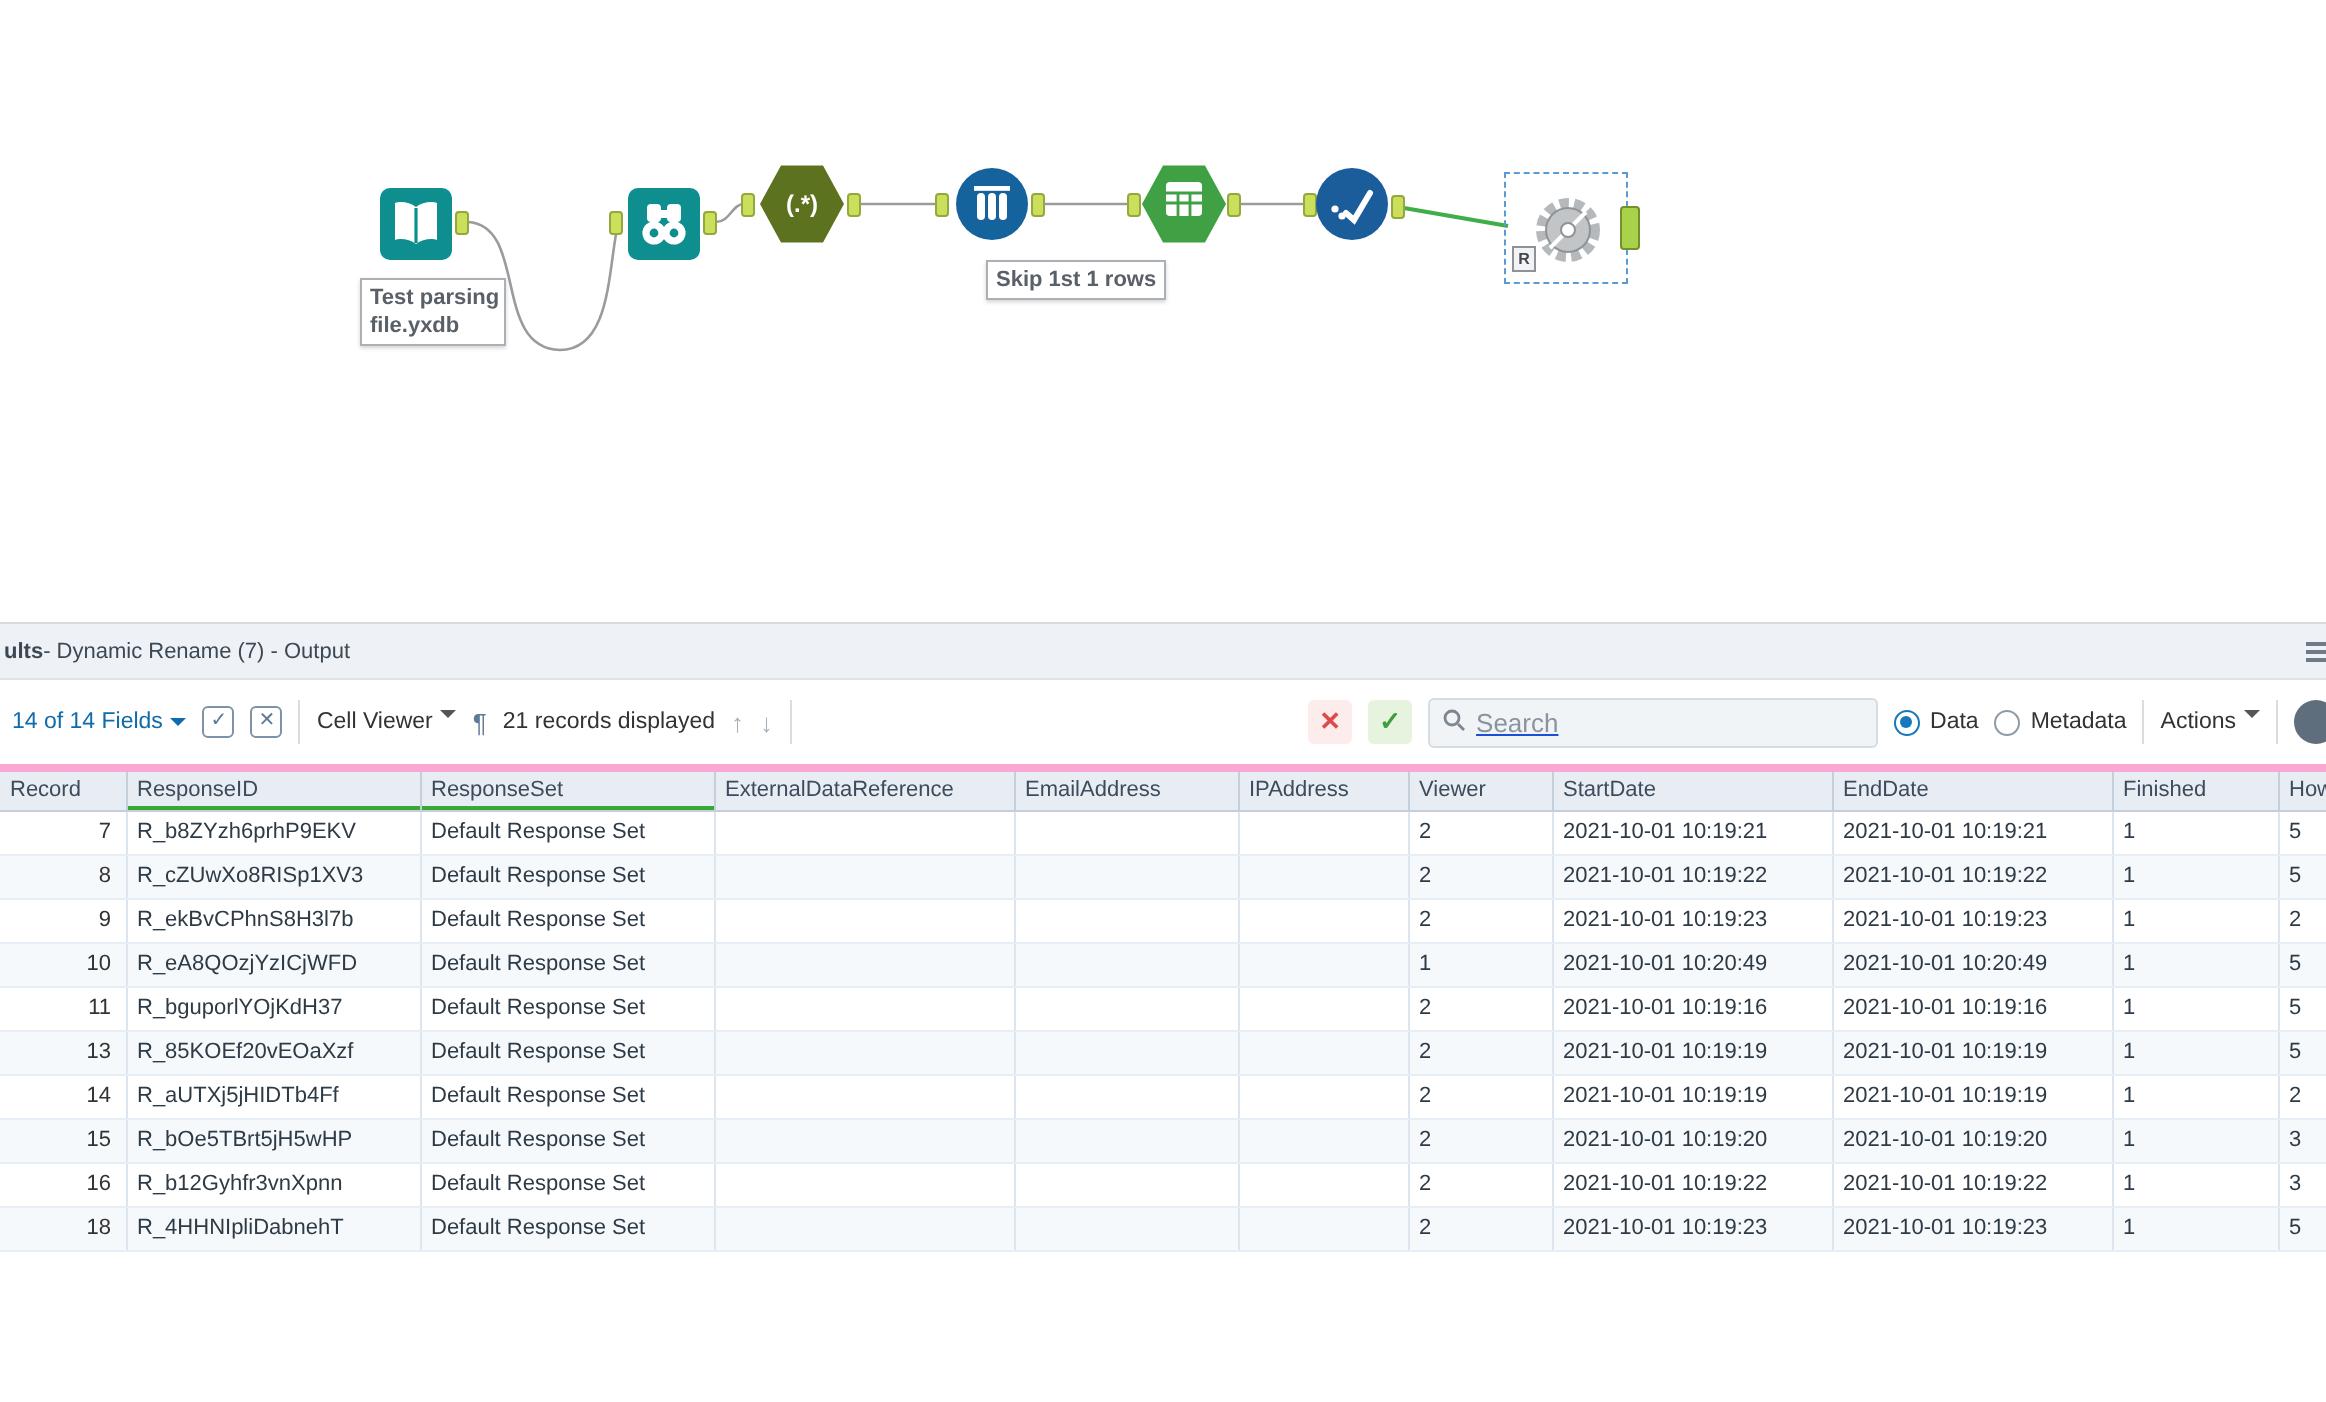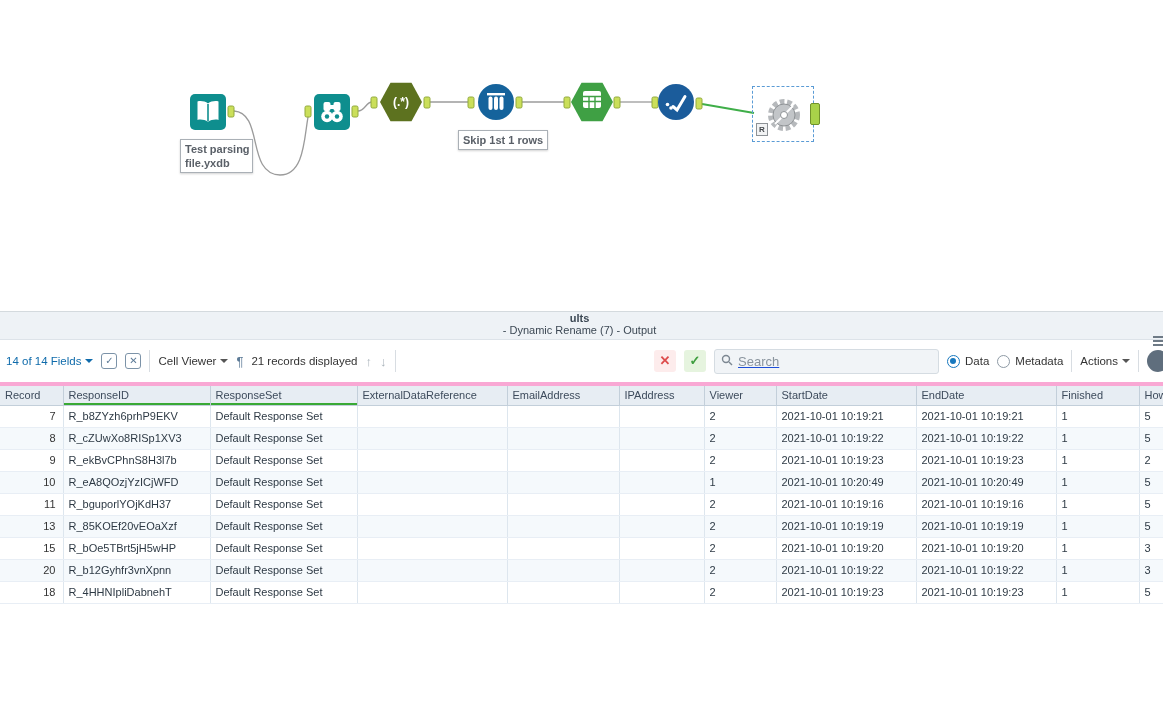--- a/index.html
+++ b/index.html
@@ -26,35 +26,35 @@
     background:#f2f3f4; border:1px solid #8d9296; font-size:8px; font-weight:bold;
     color:#44484c; text-align:center; line-height:11px; }
   .gear-tool { position:absolute; left:764px; top:95px; width:40px; height:40px; cursor:pointer; }
   .big-anchor { position:absolute; left:810px; top:103px; width:10px; height:22px;
     background:#a8d249; border:1px solid #71922b; border-radius:2px; }
 
   
   .results { position:absolute; left:0; top:311px; width:1163px; height:390px;
     background:#fff; border-top:1px solid #d4dade; }
   .results-header { height:28px; background:#eef2f6; border-bottom:1px solid #dde3e9;
-    display:flex; align-items:center; padding:0 6px 0 2px; font-size:11px; color:#3c4854;flex-direction:column; }
+    display:flex; align-items:center; padding:0 6px 0 2px; font-size:11px; color:#3c4854; }
   .results-header .bold { font-weight:bold; }
   .rh-menu { margin-left:auto; display:flex; flex-direction:column; gap:2px; margin-right:-6px; }
   .rh-menu i { display:block; width:10px; height:2px; background:#6e7a86; }
 
   .toolbar { height:46px; display:flex; align-items:center; padding:0 8px 0 6px;
     border-bottom:4px solid #f9a8d4; background:#fff; font-size:11.5px; color:#333; gap:8px; }
   .tb-link { color:#0f6bab; display:flex; align-items:center; gap:4px; cursor:pointer; }
   .caret { width:0; height:0; border-left:4px solid transparent; border-right:4px solid transparent;
     border-top:4px solid #555; display:inline-block; }
   .caret.blue { border-top-color:#0f6bab; }
   .boxed-icon { width:16px; height:16px; border:1px solid #7c93a8; border-radius:3px;
     color:#5d7b97; font-size:10px; line-height:14px; text-align:center; cursor:pointer; }
   .sep { width:1px; height:22px; background:#d8dde2; }
-  .tb-item { display:flex; align-items:center; gap:4px; cursor:pointer; }
+  .tb-item { display:flex; gap:4px; cursor:pointer; }
   .tb-glyph { color:#5d7b97; font-size:13px; cursor:pointer; }
   .tb-arrow { color:#a9b2ba; font-size:13px; cursor:default; }
   .right-group { margin-left:auto; display:flex; align-items:center; gap:8px; }
   .msg-x { width:22px; height:22px; border-radius:3px; background:#fdecec; color:#dd4b4b;
     font-weight:bold; font-size:13px; text-align:center; line-height:22px; cursor:pointer; }
   .msg-check { width:22px; height:22px; border-radius:3px; background:#e6f4df;
     color:#3f9e3f; font-weight:bold; font-size:13px; text-align:center; line-height:22px; cursor:pointer; }
   .search { width:225px; height:25px; background:#f1f4f7; border:1px solid #d5dce2;
     border-radius:3px; display:flex; align-items:center; padding:0 6px; gap:5px; }
   .search input { border:none; outline:none; background:transparent; font-size:13px;
@@ -149,21 +149,21 @@
         <svg viewBox="0 0 36 36" width="36" height="36">
           <g fill="#fff">
             <rect x="9" y="9" width="18" height="2.4"></rect>
             <rect x="10.5" y="12.5" width="4" height="13.5" rx="2"></rect>
             <rect x="16" y="12.5" width="4" height="13.5" rx="2"></rect>
             <rect x="21.5" y="12.5" width="4" height="13.5" rx="2"></rect>
           </g>
         </svg>
       </span>
     </div>
-    <div class="annotation" style="left:458px; top:130px;">
+    <div class="annotation" style="left:493px; top:130px;">
       <span>Skip 1st 1 rows</span>
     </div>
 
     <div class="hex" style="left:571px; top:82px; background:#3FA044;">
       <span>
         <svg viewBox="0 0 42 40" width="42" height="40">
           <rect x="12" y="11" width="18" height="17" rx="2" fill="#fff"></rect>
           <line x1="12" y1="16.5" x2="30" y2="16.5" stroke="#3FA044" stroke-width="1.4"></line>
           <line x1="12" y1="21.5" x2="30" y2="21.5" stroke="#3FA044" stroke-width="1.4"></line>
           <line x1="18" y1="16.5" x2="18" y2="28" stroke="#3FA044" stroke-width="1.4"></line>
@@ -360,34 +360,47 @@
               <td></td>
               <td></td>
               <td></td>
               <td>2</td>
               <td>2021-10-01 10:19:19</td>
               <td>2021-10-01 10:19:19</td>
               <td>1</td>
               <td>5</td>
             </tr>
             <tr>
+              <td class="col-record">14</td>
+              <td>R_aUTXj5jHIDTb4Ff</td>
+              <td>Default Response Set</td>
+              <td></td>
+              <td></td>
+              <td></td>
+              <td>2</td>
+              <td>2021-10-01 10:19:19</td>
+              <td>2021-10-01 10:19:19</td>
+              <td>1</td>
+              <td>2</td>
+            </tr>
+            <tr>
               <td class="col-record">15</td>
               <td>R_bOe5TBrt5jH5wHP</td>
               <td>Default Response Set</td>
               <td></td>
               <td></td>
               <td></td>
               <td>2</td>
               <td>2021-10-01 10:19:20</td>
               <td>2021-10-01 10:19:20</td>
               <td>1</td>
               <td>3</td>
             </tr>
             <tr>
-              <td class="col-record">20</td>
+              <td class="col-record">16</td>
               <td>R_b12Gyhfr3vnXpnn</td>
               <td>Default Response Set</td>
               <td></td>
               <td></td>
               <td></td>
               <td>2</td>
               <td>2021-10-01 10:19:22</td>
               <td>2021-10-01 10:19:22</td>
               <td>1</td>
               <td>3</td>

